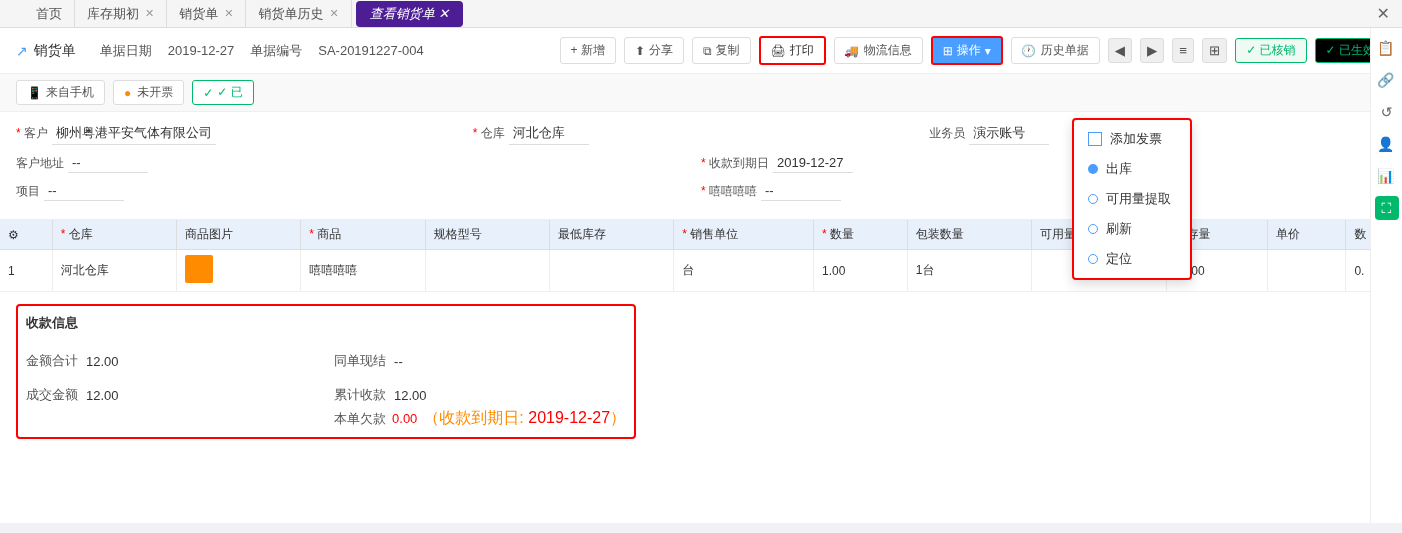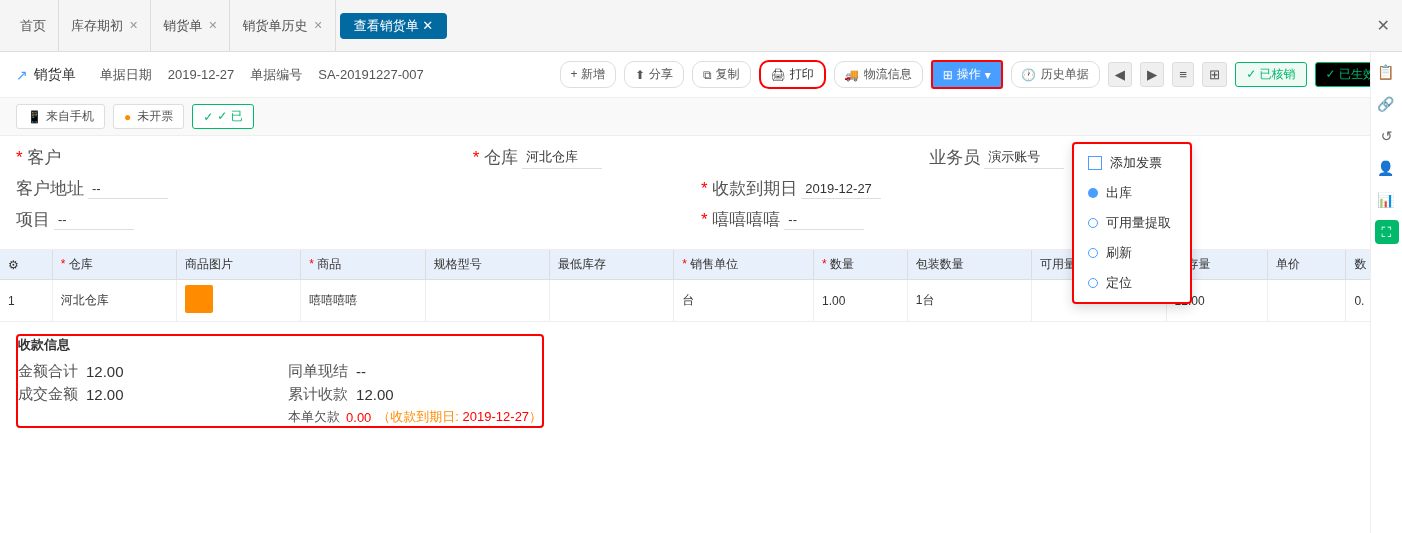--- a/index.html
+++ b/index.html
@@ -1,31 +1,31 @@
 <!DOCTYPE html>
 <html><head>
   <meta charset="utf-8">
   <style>
     * { box-sizing: border-box; margin: 0; padding: 0; }
     body { font-family: 'Microsoft YaHei', Arial, sans-serif; font-size: 13px; background: #f0f2f5; color: #333; overflow: hidden; }
 
     
     .tab-bar {
       display: flex; align-items: center; background: #f5f5f5; border-bottom: 1px solid #ddd;
-      height: 52px; padding: 0 8px; position: relative;
+      height: 28px; padding: 0 24px; position: relative;
     }
     .tab {
       display: flex; align-items: center; padding: 0 12px; height: 100%;
       font-size: 13px; cursor: pointer; color: #555; border-right: 1px solid #ddd;
       white-space: nowrap;
     }
     .tab .close-icon { margin-left: 6px; font-size: 11px; color: #999; cursor: pointer; }
     .tab-bar .tab-check {
-      background: #0369a1; color: #fff; border-radius: 4px; padding: 4px 14px;
-      font-size: 13px; cursor: pointer; margin-left: 4px; border: none;
+      background: #4c1d95; color: #fff; border-radius: 4px; padding: 4px 14px;
+      font-size: 13px; cursor: pointer; margin-left: 4px; border: none; font-style: italic;
     }
     .tab-bar-close {
       position: absolute; right: 12px; font-size: 16px; cursor: pointer; color: #666;
     }
 
     
     .main-content {
       background: #fff; height: calc(533px - 38px); overflow: hidden; position: relative;
     }
 
@@ -41,21 +41,21 @@
     .doc-title .icon { color: #4a9eff; margin-right: 6px; }
     .doc-meta { display: flex; align-items: center; gap: 16px; font-size: 13px; color: #555; }
     .doc-meta span { display: flex; align-items: center; gap: 4px; }
 
     
     .toolbar {
       display: flex; align-items: center; gap: 8px; margin-left: auto;
     }
     .toolbar-btn {
       display: flex; align-items: center; gap: 4px; padding: 4px 10px;
-      border: 1px solid #ddd; border-radius: 10px; background: #fff;
+      border: 1px solid #ddd; border-radius: 3px; background: #fff;
       font-size: 12px; cursor: pointer; color: #555; white-space: nowrap;
     }
     .toolbar-btn.active { border-color: #f00; background: #fff; color: #333; }
     .btn-logistics { border: 1px solid #ddd; }
     .btn-operate {
       background: #4a9eff; color: #fff; border-color: #4a9eff; border-radius: 3px;
     }
     .btn-history { border: 1px solid #ddd; }
     .btn-nav { padding: 4px 6px; border: 1px solid #ddd; border-radius: 3px; cursor: pointer; color: #555; }
     .btn-grid { padding: 4px 6px; border: 1px solid #ddd; border-radius: 3px; cursor: pointer; color: #555; }
@@ -83,21 +83,21 @@
     .form-section {
       padding: 10px 16px; display: flex; flex-wrap: wrap; gap: 0; background: #fff;
     }
     .form-row {
       display: flex; align-items: center; width: 100%; margin-bottom: 8px; gap: 0;
     }
     .form-field {
       display: flex; align-items: center; flex: 1; min-width: 0;
     }
     .form-label {
-      font-size: 17px; color: #555; white-space: nowrap; margin-right: 4px; min-width: fit-content;
+      font-size: 12px; color: #555; white-space: nowrap; margin-right: 4px; min-width: fit-content;
     }
     .form-label.required::before { content: '* '; color: #f00; }
     .form-value {
       font-size: 13px; color: #333; border-bottom: 1px solid #ddd; padding: 2px 4px;
       min-width: 80px;
     }
     .add-note {
       color: #ff8c00; cursor: pointer; font-size: 13px;
       display: flex; align-items: center; gap: 2px;
     }
@@ -125,31 +125,31 @@
     .subtotal-row td { background: #f5f5f5; font-weight: 500; }
 
     
     .product-img {
       width: 28px; height: 28px; background: #ff8c00;
       display: inline-block; border-radius: 2px;
     }
 
     
     .summary-section {
-      border: 2px solid #f00; margin: 8px 16px; padding: 0;
+      border: 2px solid #f00; margin: 8px 16px; padding: 8px;
       border-radius: 4px; background: #fff; display: inline-block; min-width: 480px;
     }
     .summary-title {
       font-size: 13px; font-weight: bold; margin-bottom: 8px;
     }
     .summary-grid {
       display: grid; grid-template-columns: 1fr 1fr; gap: 4px 16px;
     }
     .summary-row {
-      display: flex; align-items: center; gap: 8px; font-size: 15px;
+      display: flex; align-items: center; gap: 8px; font-size: 13px; margin-top: 12px;
     }
     .summary-label { color: #555; white-space: nowrap; }
     .summary-value { color: #333; }
     .summary-value.red { color: #f00; }
 
     
     .dropdown-popup {
       position: absolute; top: 90px; right: 210px;
       background: #fff; border: 2px solid #f00; border-radius: 4px;
       box-shadow: 0 4px 12px rgba(0,0,0,0.15); z-index: 100; min-width: 120px;
@@ -204,21 +204,21 @@
 
   <div class="doc-header">
     <div class="doc-title">
       <span class="icon">↗</span>
       <span>销货单</span>
     </div>
     <div class="doc-meta">
       <span>单据日期</span>
       <span>2019-12-27</span>
       <span>单据编号</span>
-      <span>SA-20191227-007</span>
+      <span>SA-20191227-004</span>
     </div>
     <div class="toolbar">
       <button class="toolbar-btn">
         <span>+ 新增</span>
       </button>
       <button class="toolbar-btn">
         <span>⬆</span>
         <span>分享</span>
       </button>
       <button class="toolbar-btn">
@@ -267,20 +267,21 @@
     </button>
     <button class="action-btn green-check">
       <span>✓ 已</span>
     </button>
   </div>
 
   <div class="form-section">
     <div class="form-row">
       <div class="form-field">
         <span class="form-label required">客户</span>
+        <span class="form-value">柳州粤港平安气体有限公司</span>
       </div>
       <div class="form-field">
         <span class="form-label required">仓库</span>
         <span class="form-value">河北仓库</span>
       </div>
       <div class="form-field">
         <span class="form-label">业务员</span>
         <span class="form-value">演示账号</span>
       </div>
     </div>
@@ -363,21 +364,21 @@
           <span class="summary-label">成交金额</span>
           <span class="summary-value">12.00</span>
         </div>
         <div class="summary-row">
           <span class="summary-label">累计收款</span>
           <span class="summary-value">12.00</span>
         </div>
         <div style="grid-column: 2; display:flex; align-items:center; gap:6px;">
           <span class="summary-label">本单欠款</span>
           <span class="summary-value red">0.00</span>
-          <span class="summary-value" style="color:#ff8c00; font-size:13px;">（收款到期日: <span style="color:#f00;">2019-12-27</span>）</span>
+          <span class="summary-value" style="color:#ff8c00; font-size:16px;">（收款到期日: <span style="color:#f00;">2019-12-27</span>）</span>
         </div>
       </div>
     </div>
   </div>
 
   <div class="dropdown-popup">
     <div class="dropdown-item">
       <span class="icon-square"></span>
       <span>添加发票</span>
     </div>

